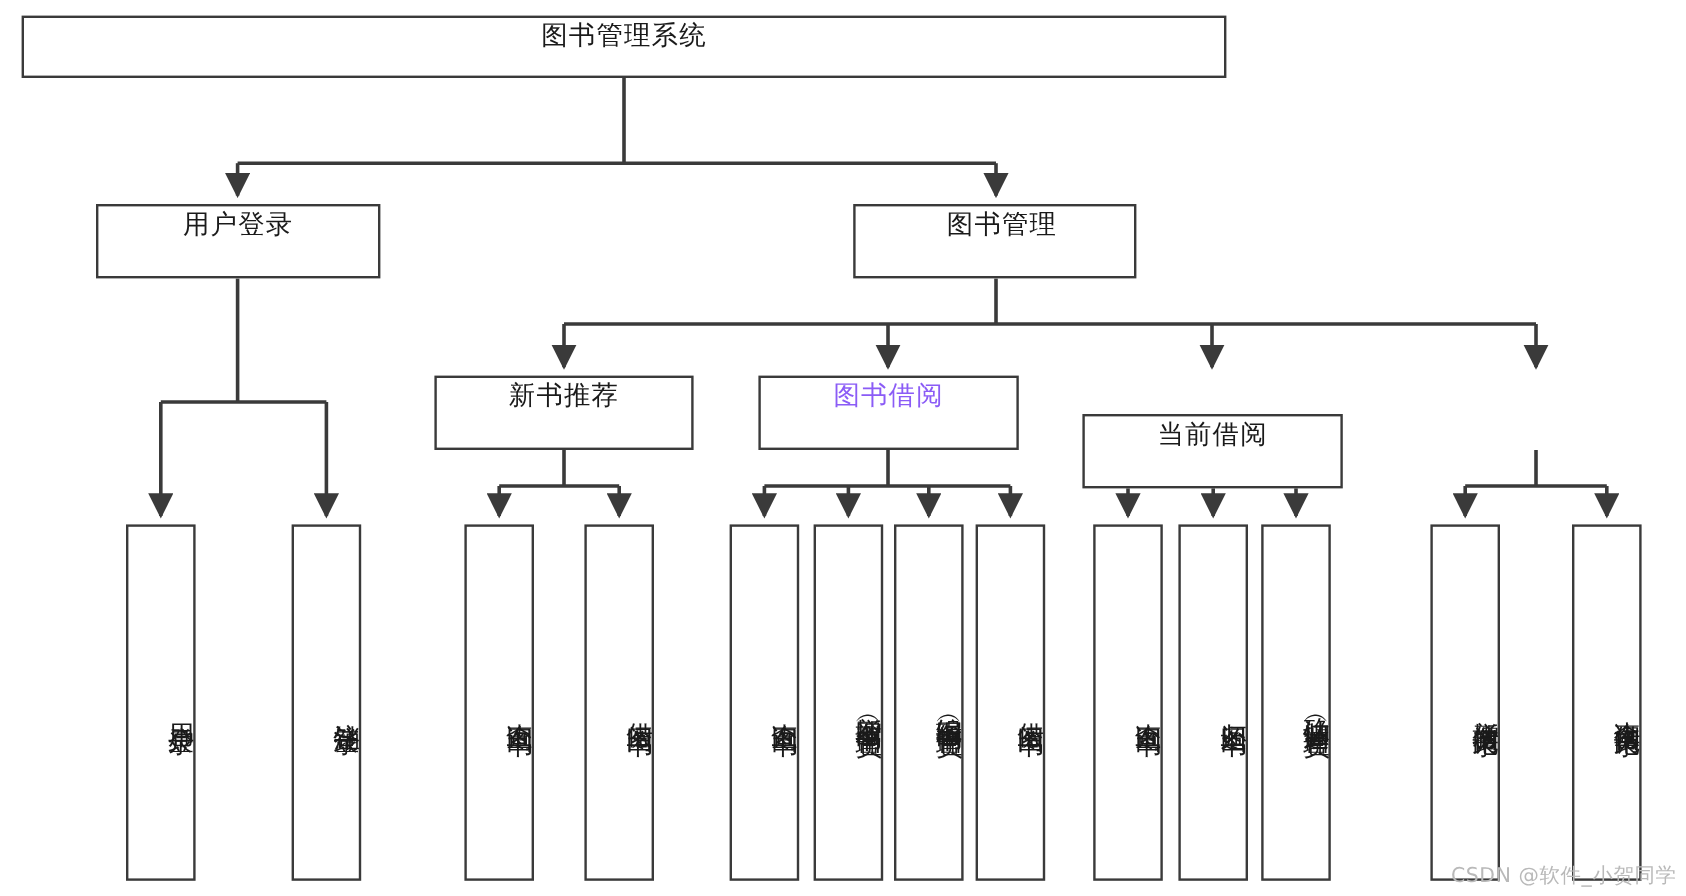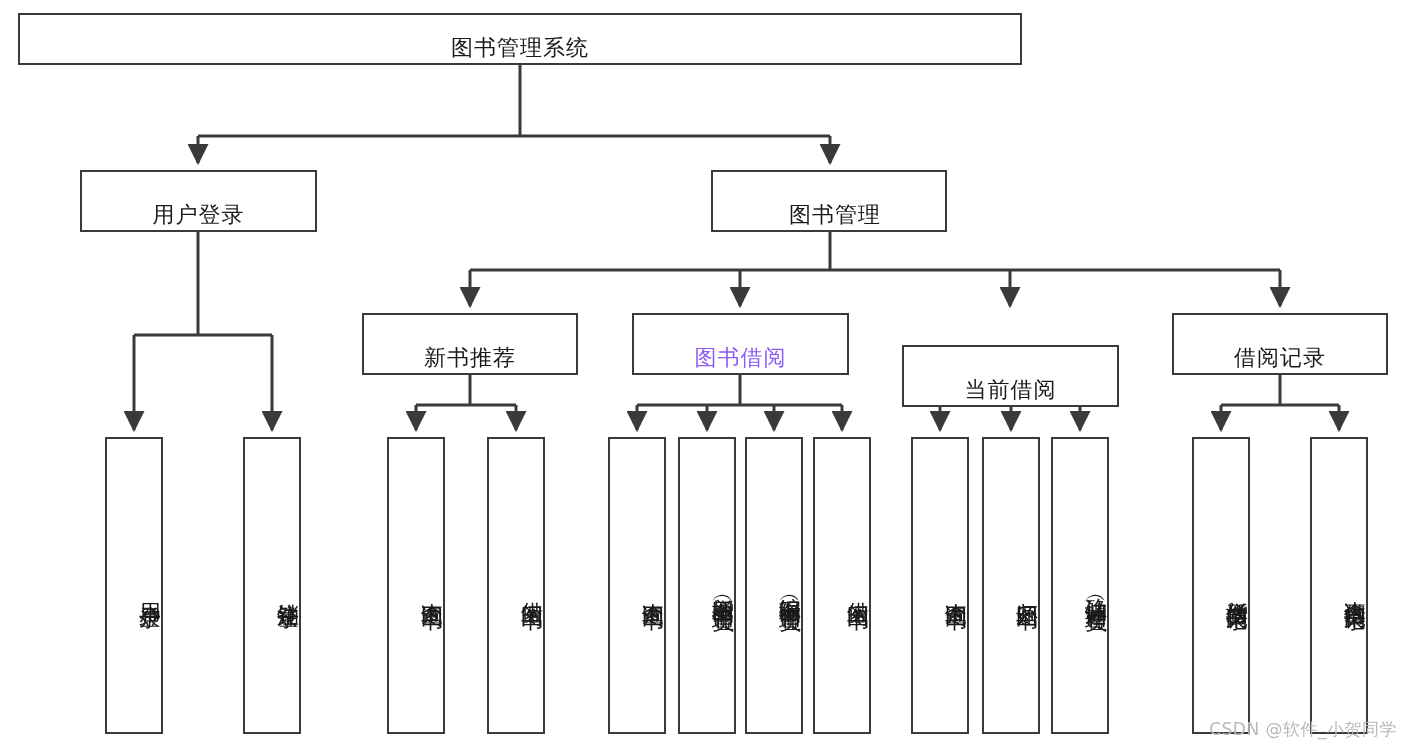--- a/index.html
+++ b/index.html
@@ -21,21 +21,21 @@
     position: absolute;
     left: 0; top: 0;
     width: 1405px; height: 747px;
     pointer-events: none;
   }
   .node {
     position: absolute;
     border: 2px solid #3a3a3a;
     background: #ffffff;
     display: flex;
-    align-items: flex-end;
+    align-items: flex-start;
     justify-content: center;
     color: #1a1a1a;
   }
   .node.horiz {
     font-size: 22px;
     letter-spacing: 1px;
   }
   .node.vert {
     writing-mode: vertical-rl;
     text-orientation: upright;
@@ -132,23 +132,20 @@
 
   <div class="node horiz" style="left: 362px; top: 313px; width: 216px; height: 62px; border-color: rgb(58, 58, 58); background: rgb(255, 255, 255); color: rgb(26, 26, 26);">
     <span class="hlabel">新书推荐</span>
   </div>
   <div class="node horiz" style="left: 632px; top: 313px; width: 217px; height: 62px; border-color: rgb(58, 58, 58); background: rgb(255, 255, 255); color: #8b5cf6;">
     <span class="hlabel">图书借阅</span>
   </div>
   <div class="node horiz" style="left: 902px; top: 313px; width: 217px; height: 62px; border-color: rgb(58, 58, 58); background: rgb(255, 255, 255); color: rgb(26, 26, 26); margin-top: 32px;">
     <span class="hlabel">当前借阅</span>
   </div>
-  <div class="node horiz" style="left: 1172px; top: 313px; width: 216px; height: 62px; border-color: rgb(58, 58, 58); background: rgb(255, 255, 255); color: rgb(26, 26, 26);">
-    <span class="hlabel">借阅记录</span>
-  </div>
 
   <div class="node vert" style="left: 105px; top: 437px; width: 58px; height: 297px; border-color: rgb(58, 58, 58); background: rgb(255, 255, 255); color: rgb(26, 26, 26);">
     <span class="vlabel">用户登录</span>
   </div>
   <div class="node vert" style="left: 243px; top: 437px; width: 58px; height: 297px; border-color: rgb(58, 58, 58); background: rgb(255, 255, 255); color: rgb(26, 26, 26);">
     <span class="vlabel">注销登录</span>
   </div>
   <div class="node vert" style="left: 387px; top: 437px; width: 58px; height: 297px; border-color: rgb(58, 58, 58); background: rgb(255, 255, 255); color: rgb(26, 26, 26);">
     <span class="vlabel">查询图书</span>
   </div>

